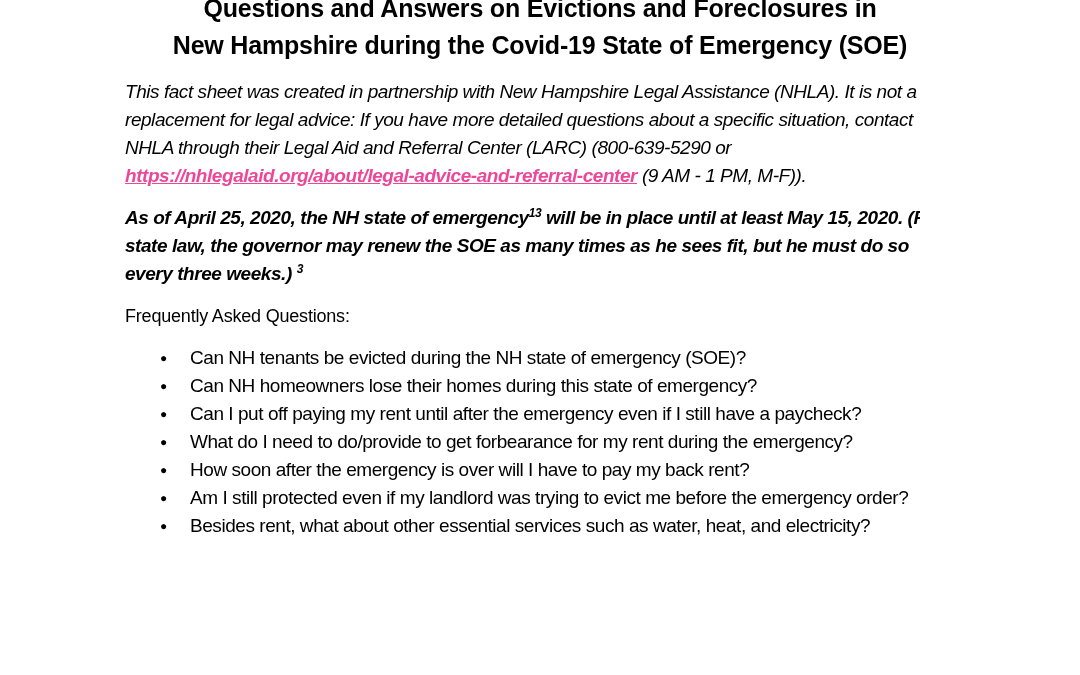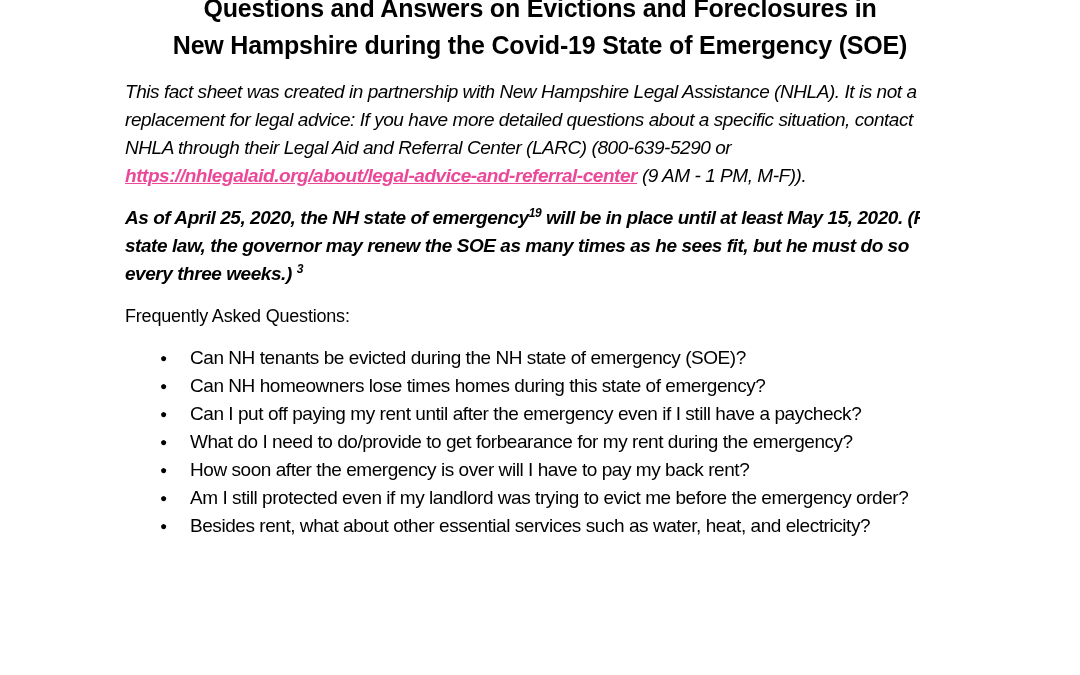--- a/index.html
+++ b/index.html
@@ -97,32 +97,32 @@
   <div class="content">
 
     <div class="doc-title">
       <div>Questions and Answers on Evictions and Foreclosures in</div>
       <div>New Hampshire during the Covid-19 State of Emergency (SOE)</div>
     </div>
 
     <p class="para intro-para"><span>This fact sheet was created in partnership with New Hampshire Legal Assistance (NHLA). It is not a replacement for legal advice: If you have more detailed questions about a specific situation, contact NHLA through their Legal Aid and Referral Center (LARC) (800-639-5290 or </span><a href="#" class="doc-link">https://nhlegalaid.org/about/legal-advice-and-referral-center</a><span> (9 AM - 1 PM, M-F)).</span></p>
 
 
-    <p class="para bold-italic soe-para"><span>As of April 25, 2020, the NH state of emergency</span><sup class="fn">19</sup><span> will be in place until at least May 15, 2020. (Per state law, the governor may renew the SOE as many times as he sees fit, but he must do so every three weeks.) </span><sup class="fn">3</sup></p>
+    <p class="para bold-italic soe-para"><span>As of April 25, 2020, the NH state of emergency</span><sup class="fn">13</sup><span> will be in place until at least May 15, 2020. (Per state law, the governor may renew the SOE as many times as he sees fit, but he must do so every three weeks.) </span><sup class="fn">3</sup></p>
 
     <div class="faq-heading">Frequently Asked Questions:</div>
 
     <div class="faq-list">
       <div class="faq-item">
         <span class="bullet"></span>
         <span class="faq-text">Can NH tenants be evicted during the NH state of emergency (SOE)?</span>
       </div>
       <div class="faq-item">
         <span class="bullet"></span>
-        <span class="faq-text">Can NH homeowners lose times homes during this state of emergency?</span>
+        <span class="faq-text">Can NH homeowners lose their homes during this state of emergency?</span>
       </div>
       <div class="faq-item">
         <span class="bullet"></span>
         <span class="faq-text">Can I put off paying my rent until after the emergency even if I still have a paycheck?</span>
       </div>
       <div class="faq-item">
         <span class="bullet"></span>
         <span class="faq-text">What do I need to do/provide to get forbearance for my rent during the emergency?</span>
       </div>
       <div class="faq-item">

